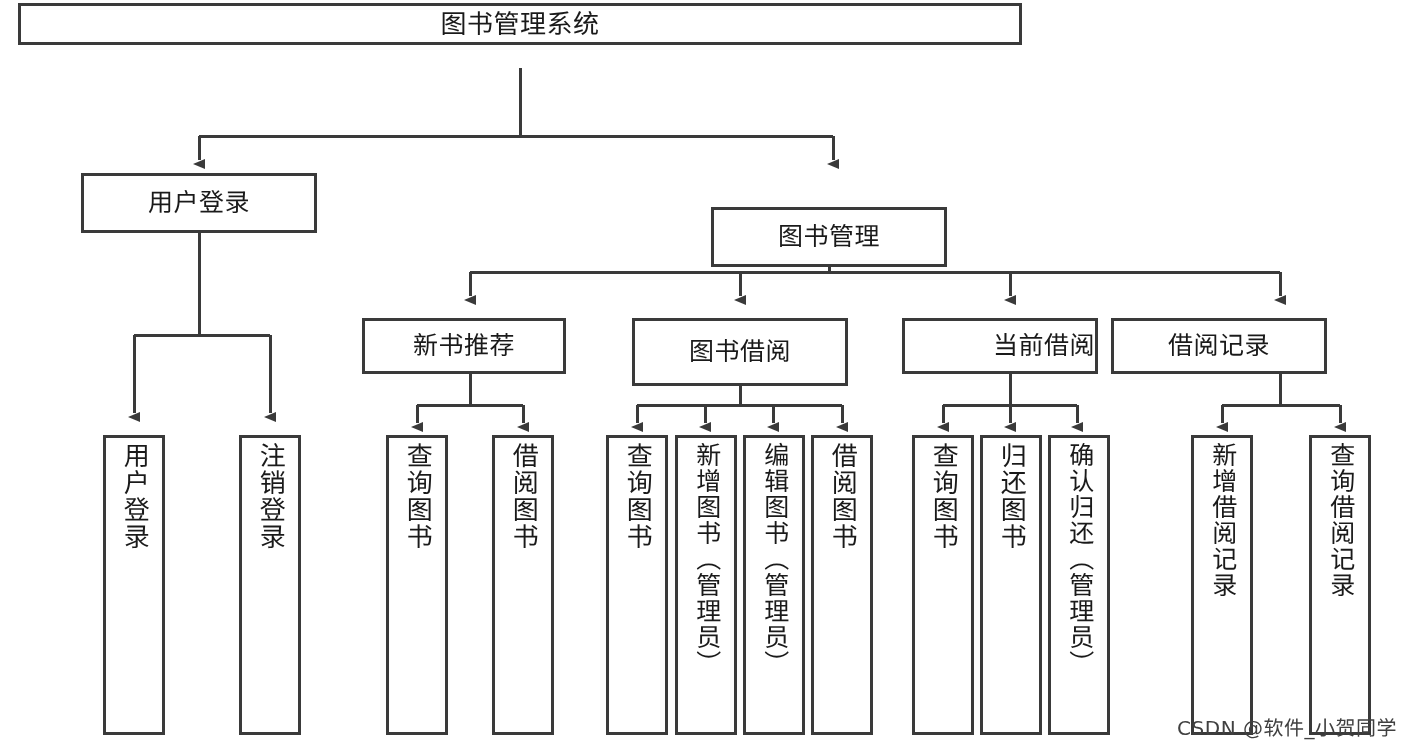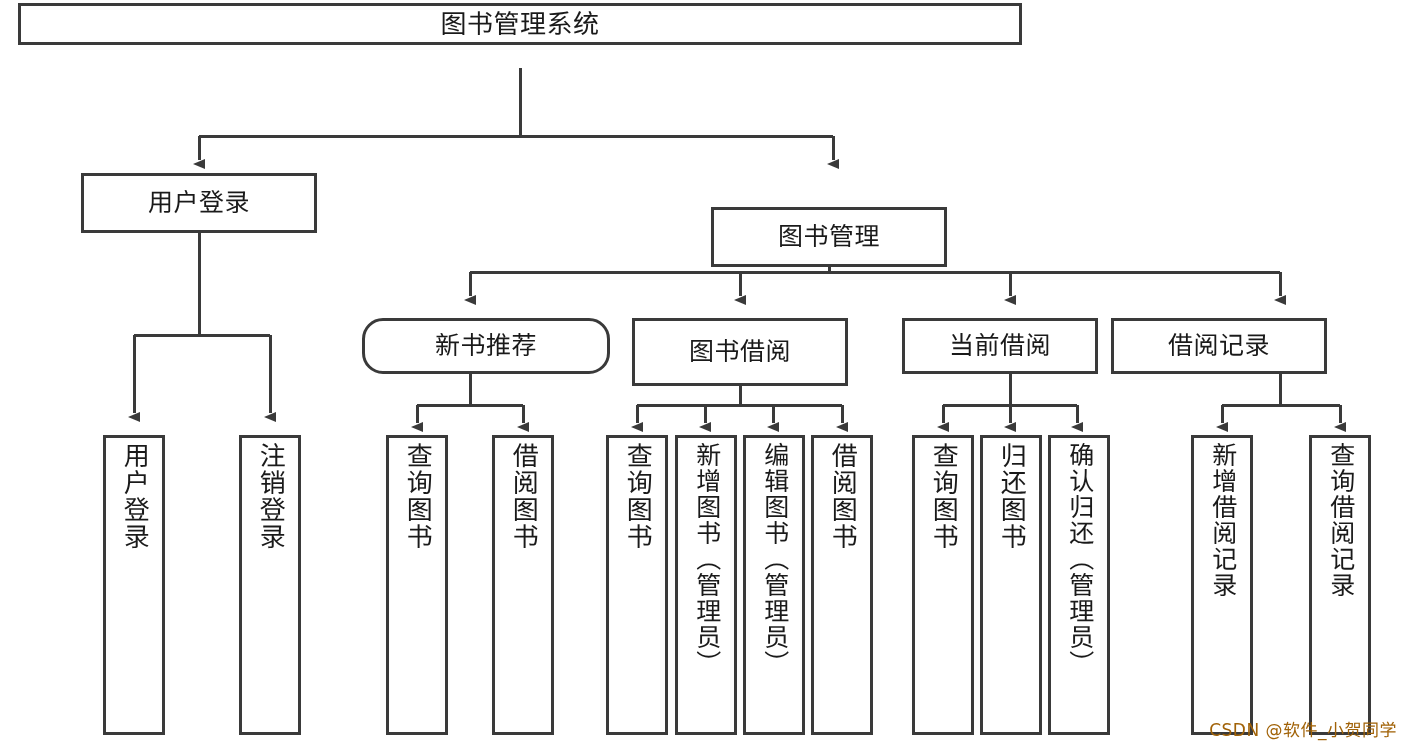--- a/index.html
+++ b/index.html
@@ -62,22 +62,22 @@
     letter-spacing: 1px;
     white-space: nowrap;
   }
   .node.v.tall .label {
     font-size: 25px;
   }
   #watermark {
     position: absolute;
     right: 8px;
     bottom: 6px;
-    font-size: 17px;
-    color: #a16207;
+    font-size: 20px;
+    color: #404040;
     white-space: nowrap;
     letter-spacing: 0.5px;
     font-family: "DejaVu Sans", "Liberation Sans", sans-serif;
     margin-top: 32px;
   }
 </style>
 </head>
 <body>
 
 <div id="canvas">
@@ -136,27 +136,27 @@
     <span class="label">图书管理系统</span>
   </div>
 
   <div class="node h" style="left:81px; top:173px; width:236px; height:60px;">
     <span class="label">用户登录</span>
   </div>
   <div class="node h" style="left:711px; top:173px; width:236px; height:60px;margin-top:34px;">
     <span class="label">图书管理</span>
   </div>
 
-  <div class="node h" style="left:362px; top:318px; width:248px; height:56px;border-radius:21px;">
+  <div class="node h" style="left:362px; top:318px; width:204px; height:56px;">
     <span class="label">新书推荐</span>
   </div>
   <div class="node h" style="left:632px; top:318px; width:216px; height:68px;">
     <span class="label">图书借阅</span>
   </div>
-  <div class="node h" style="left:902px; top:318px; width:196px; height:56px;">
+  <div class="node h" style="left:902px; top:318px; width:196px; height:56px;justify-content:flex-end;">
     <span class="label">当前借阅</span>
   </div>
   <div class="node h" style="left:1111px; top:318px; width:216px; height:56px;">
     <span class="label">借阅记录</span>
   </div>
 
   <div class="node v" style="left:103px; top:435px; width:62px; height:300px;">
     <span class="label">用户登录</span>
   </div>
   <div class="node v" style="left:239px; top:435px; width:62px; height:300px;">

